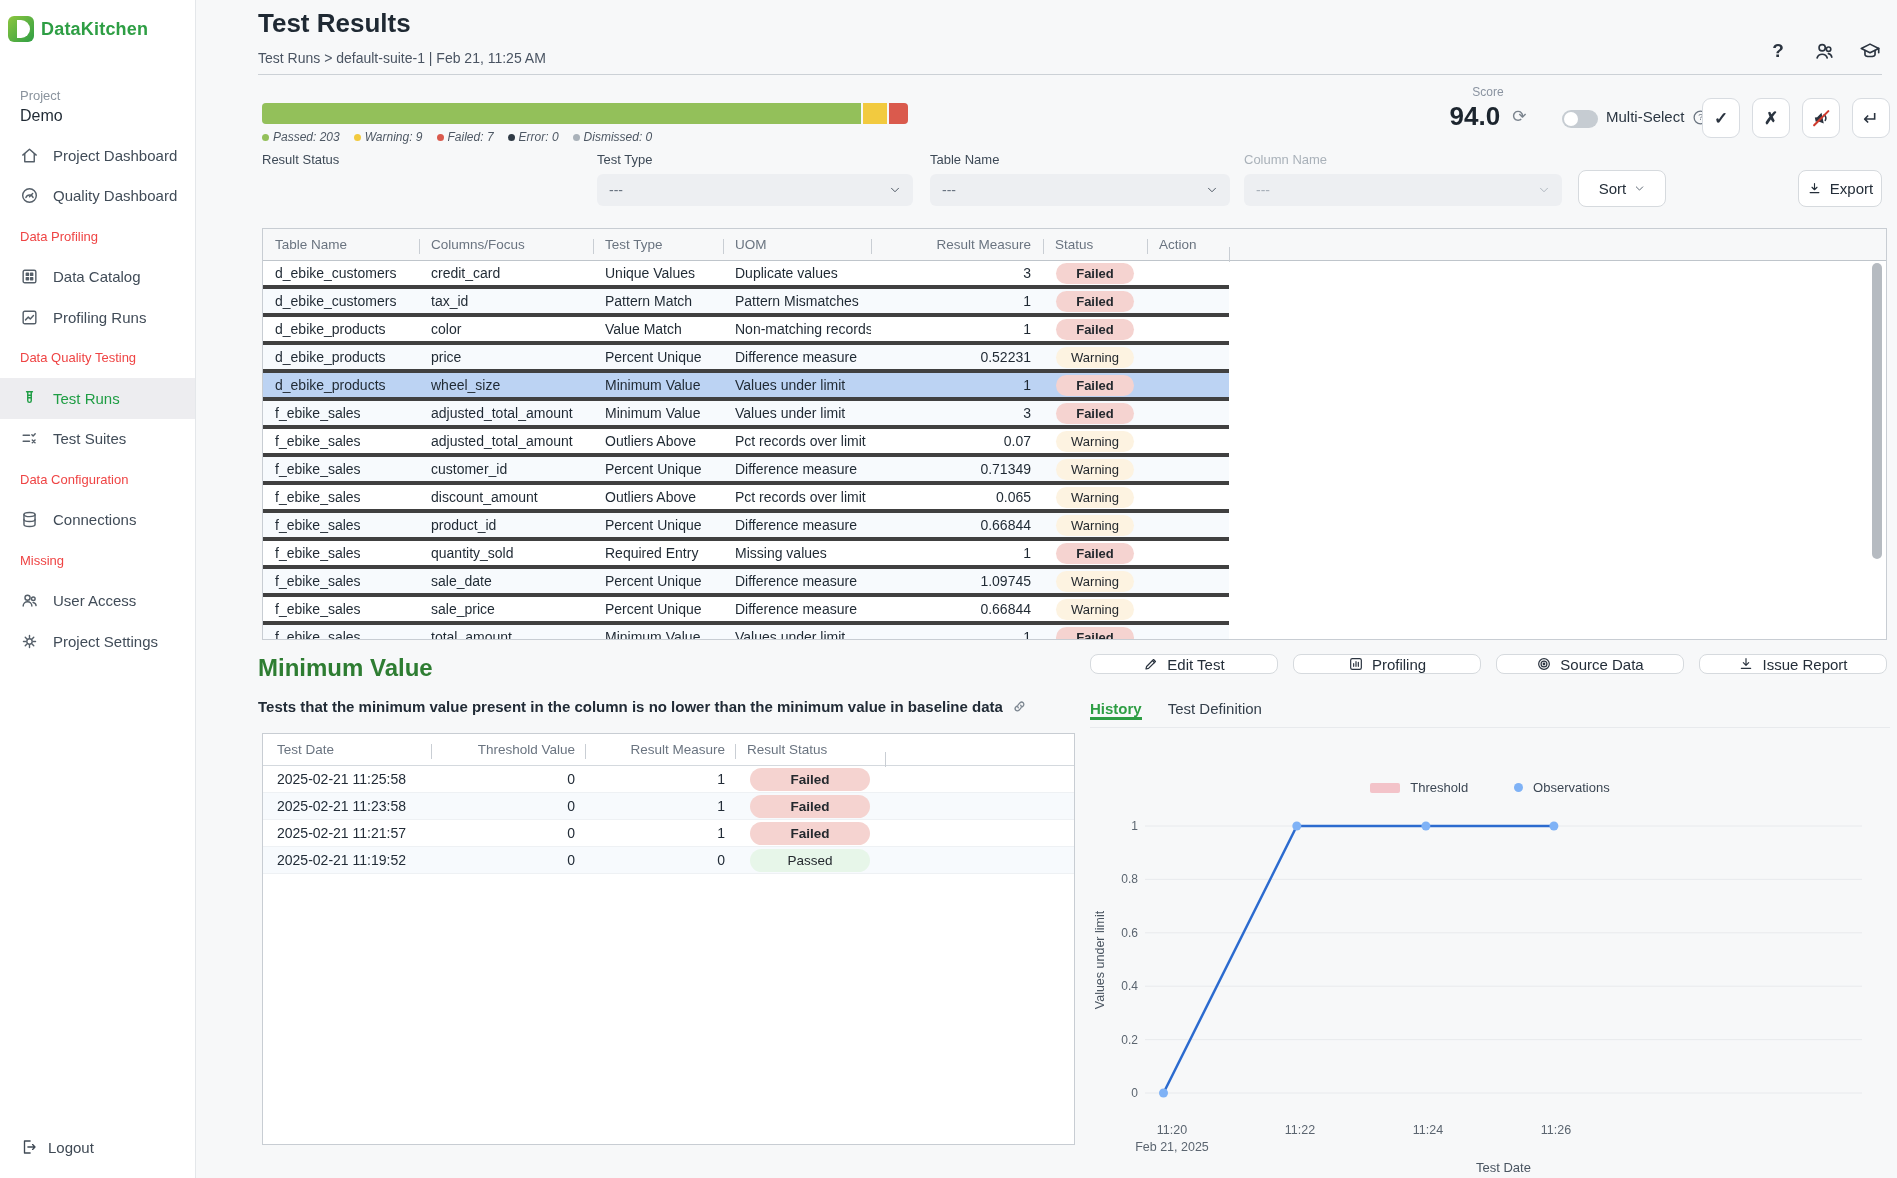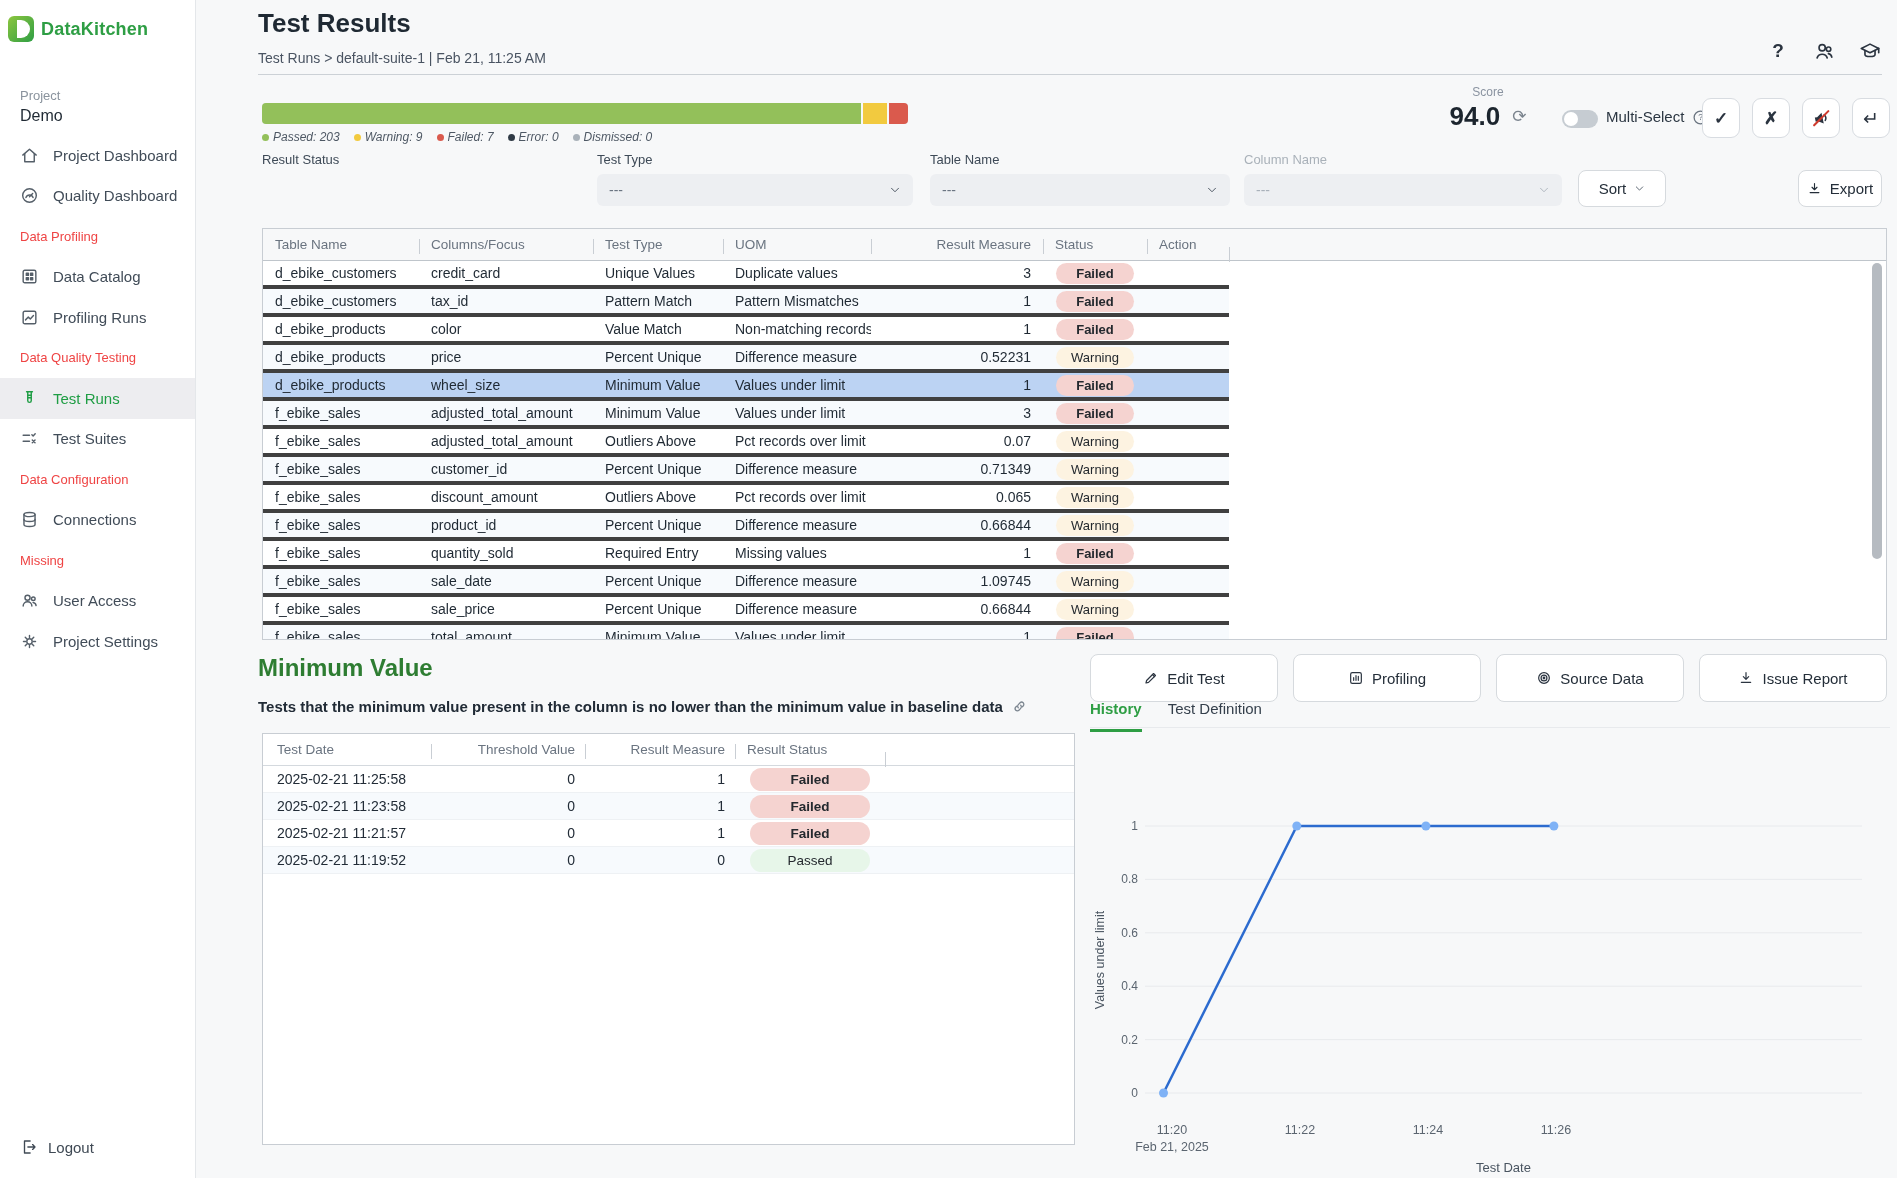--- a/index.html
+++ b/index.html
@@ -92,23 +92,23 @@
   .htable { position:absolute; left:262px; top:733px; width:813px; height:412px; background:#ffffff; border:1px solid #c8cdd3; }
   .ht-head { display:grid; grid-template-columns:168px 154px 150px 150px 1fr; height:32px; align-items:center; font-size:13.5px; color:#6a7480; border-bottom:1px solid #d4d9de; background:#fff; }
   .hrow { display:grid; grid-template-columns:168px 154px 150px 150px 1fr; height:27px; align-items:center; font-size:14px; color:#222c37; border-bottom:1px solid #eef1f4; }
   .hrow.alt { background:#f7fafd; }
   .hrow .pill { width:120px; font-size:13.5px; padding:4px 0; }
   .hc1 { padding-left:14px; }
   .hc2,.hc3 { text-align:right; padding-right:10px; }
   .hc4 { display:flex; justify-content:center; }
 
   
-  .action-btn { position:absolute; top:654px; height:48px; width:188px; }
+  .action-btn { position:absolute; top:654px; height:20px; width:188px; }
   .tabs { position:absolute; left:1090px; top:700px; display:flex; gap:26px; font-size:15px; }
-  .tab { padding-bottom:12px; color:#343f4b; cursor:pointer; }
+  .tab { padding-bottom:0; color:#343f4b; cursor:pointer; }
   .tab.active { color:#2e9e44; font-weight:700; border-bottom:3px solid #2e9e44; }
   .tabline { position:absolute; left:1090px; right:7px; top:727px; height:1px; background:#e8eaed; }
   .chart { position:absolute; left:1090px; top:730px; width:800px; height:448px; }
   .chart-legend { position:absolute; left:0; top:50px; width:100%; display:flex; justify-content:center; gap:46px; font-size:13px; color:#3c4754; align-items:center; }
   .cl-item { display:flex; align-items:center; gap:10px; }
   .cl-swatch { width:30px; height:10px; border-radius:2px; }
   .cl-dot { width:9px; height:9px; border-radius:50%; }
 </style>
 </head>
 <body>
@@ -642,20 +642,30 @@
       <span>Issue Report</span>
     </div>
   </div>
 <div class="tabs" id="tabs">
     <div class="tab active">History</div>
     <div class="tab">Test Definition</div>
   </div>
 <div class="tabline"></div>
 
 <div class="chart">
+  <div class="chart-legend" id="chart-legend">
+      <span class="cl-item">
+        <span class="cl-swatch" style="background:#f3c3c9"></span>
+        <span>Threshold</span>
+      </span>
+      <span class="cl-item">
+        <span class="cl-dot" style="background:#7fb2f6"></span>
+        <span>Observations</span>
+      </span>
+    </div>
   <div id="chart-svg-wrap">
       <svg width="800" height="448" viewBox="0 0 800 448" font-family="Liberation Sans,sans-serif">
         <line x1="55" y1="363" x2="772" y2="363" stroke="#e8eaed" stroke-width="1"></line>
         <text x="48" y="367" text-anchor="end" font-size="12" fill="#5b6570">0</text>
         <line x1="55" y1="309.6" x2="772" y2="309.6" stroke="#e8eaed" stroke-width="1"></line>
         <text x="48" y="313.6" text-anchor="end" font-size="12" fill="#5b6570">0.2</text>
         <line x1="55" y1="256.2" x2="772" y2="256.2" stroke="#e8eaed" stroke-width="1"></line>
         <text x="48" y="260.2" text-anchor="end" font-size="12" fill="#5b6570">0.4</text>
         <line x1="55" y1="202.8" x2="772" y2="202.8" stroke="#e8eaed" stroke-width="1"></line>
         <text x="48" y="206.8" text-anchor="end" font-size="12" fill="#5b6570">0.6</text>

